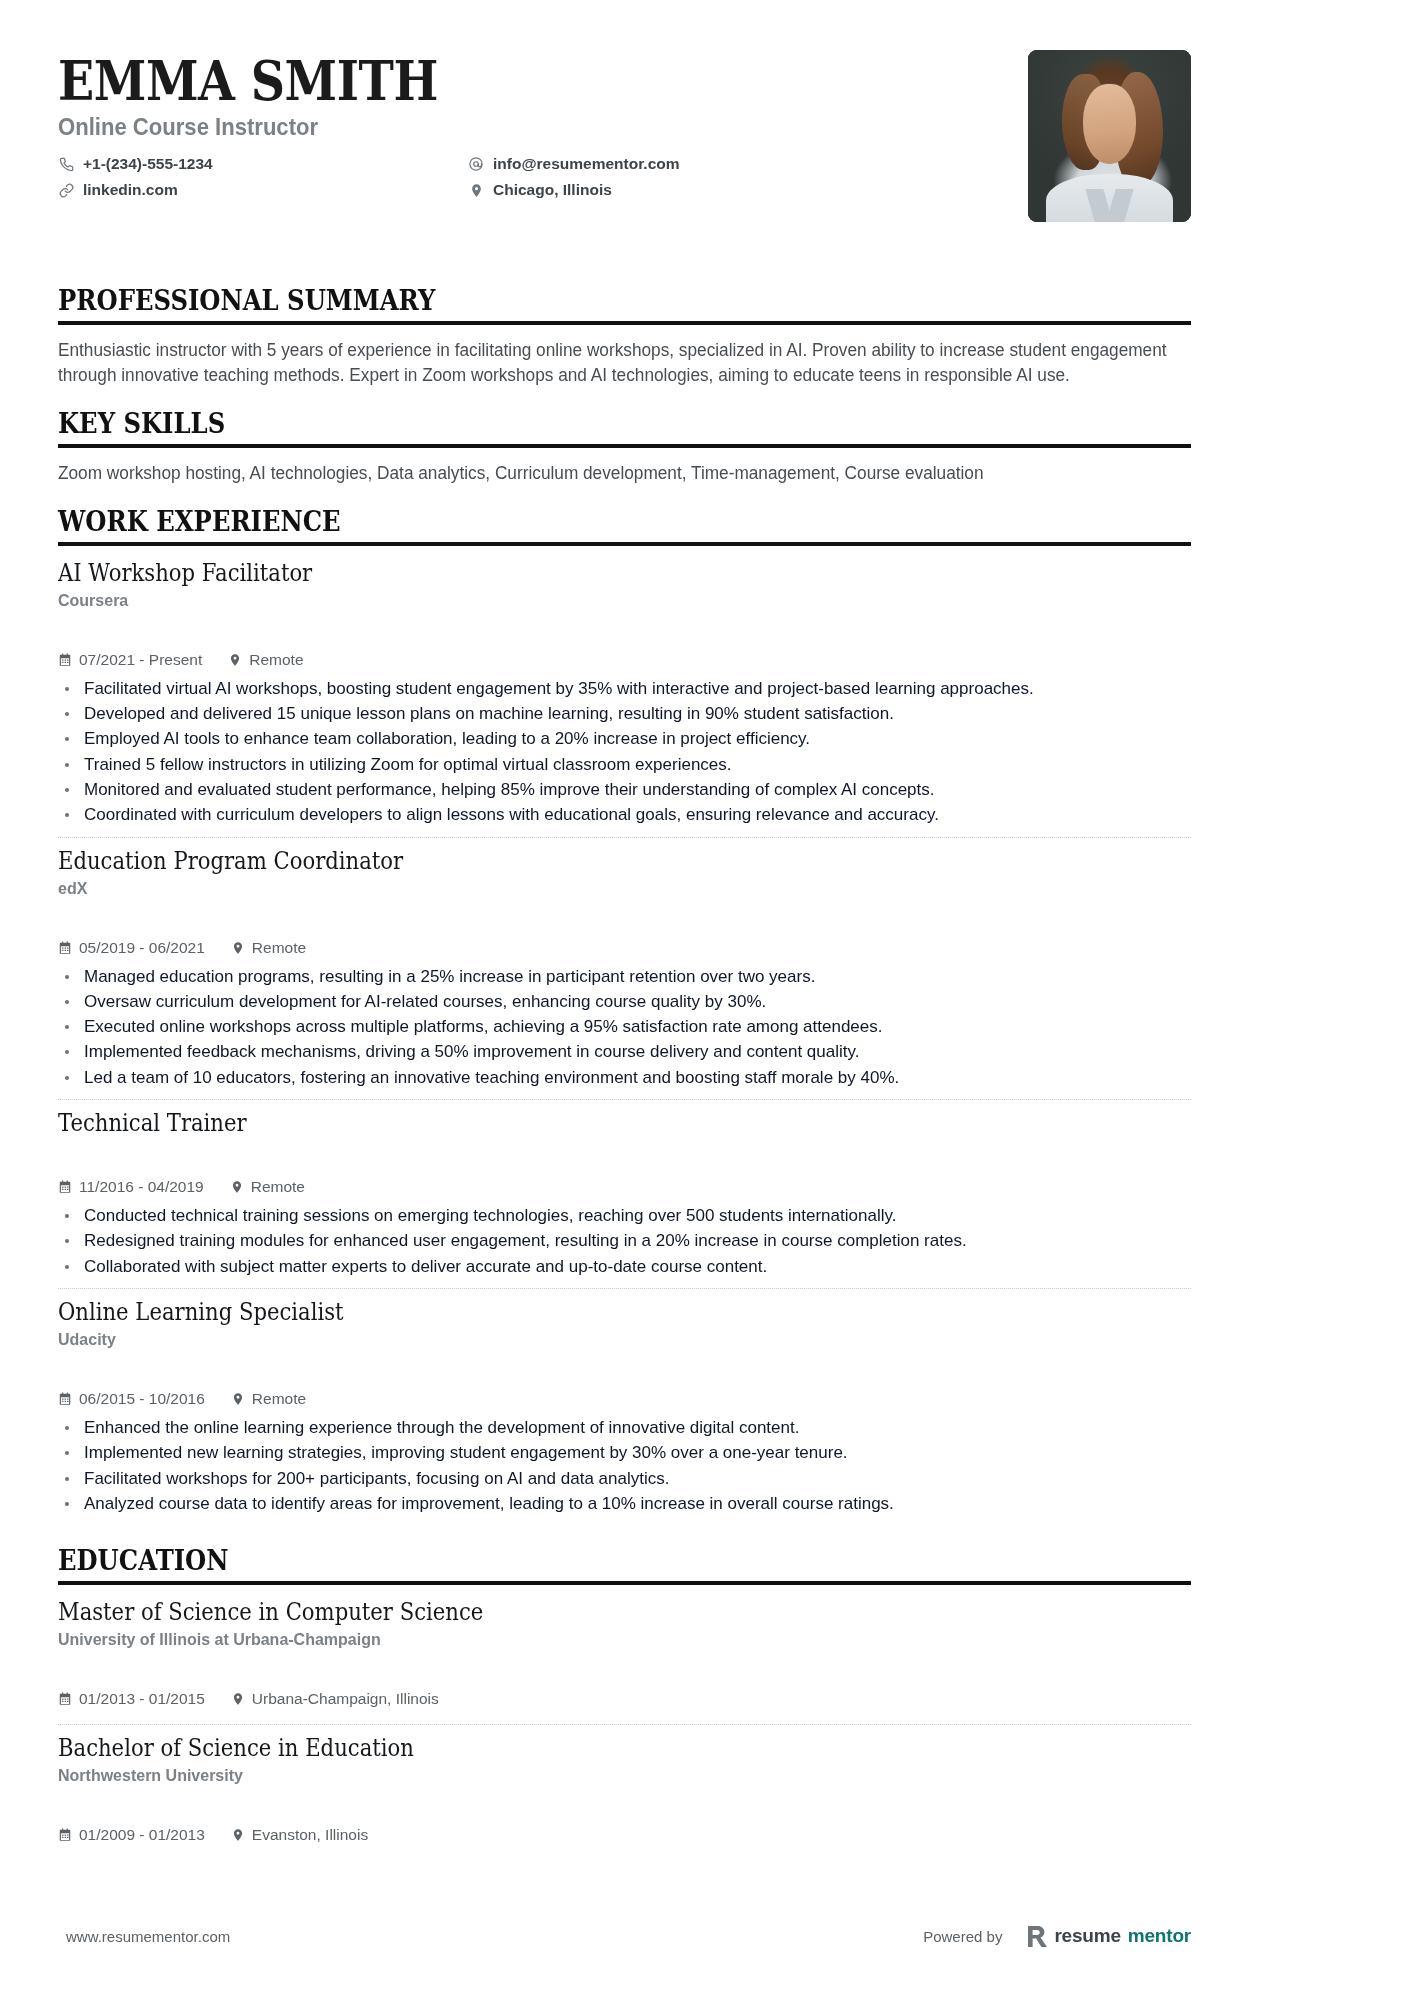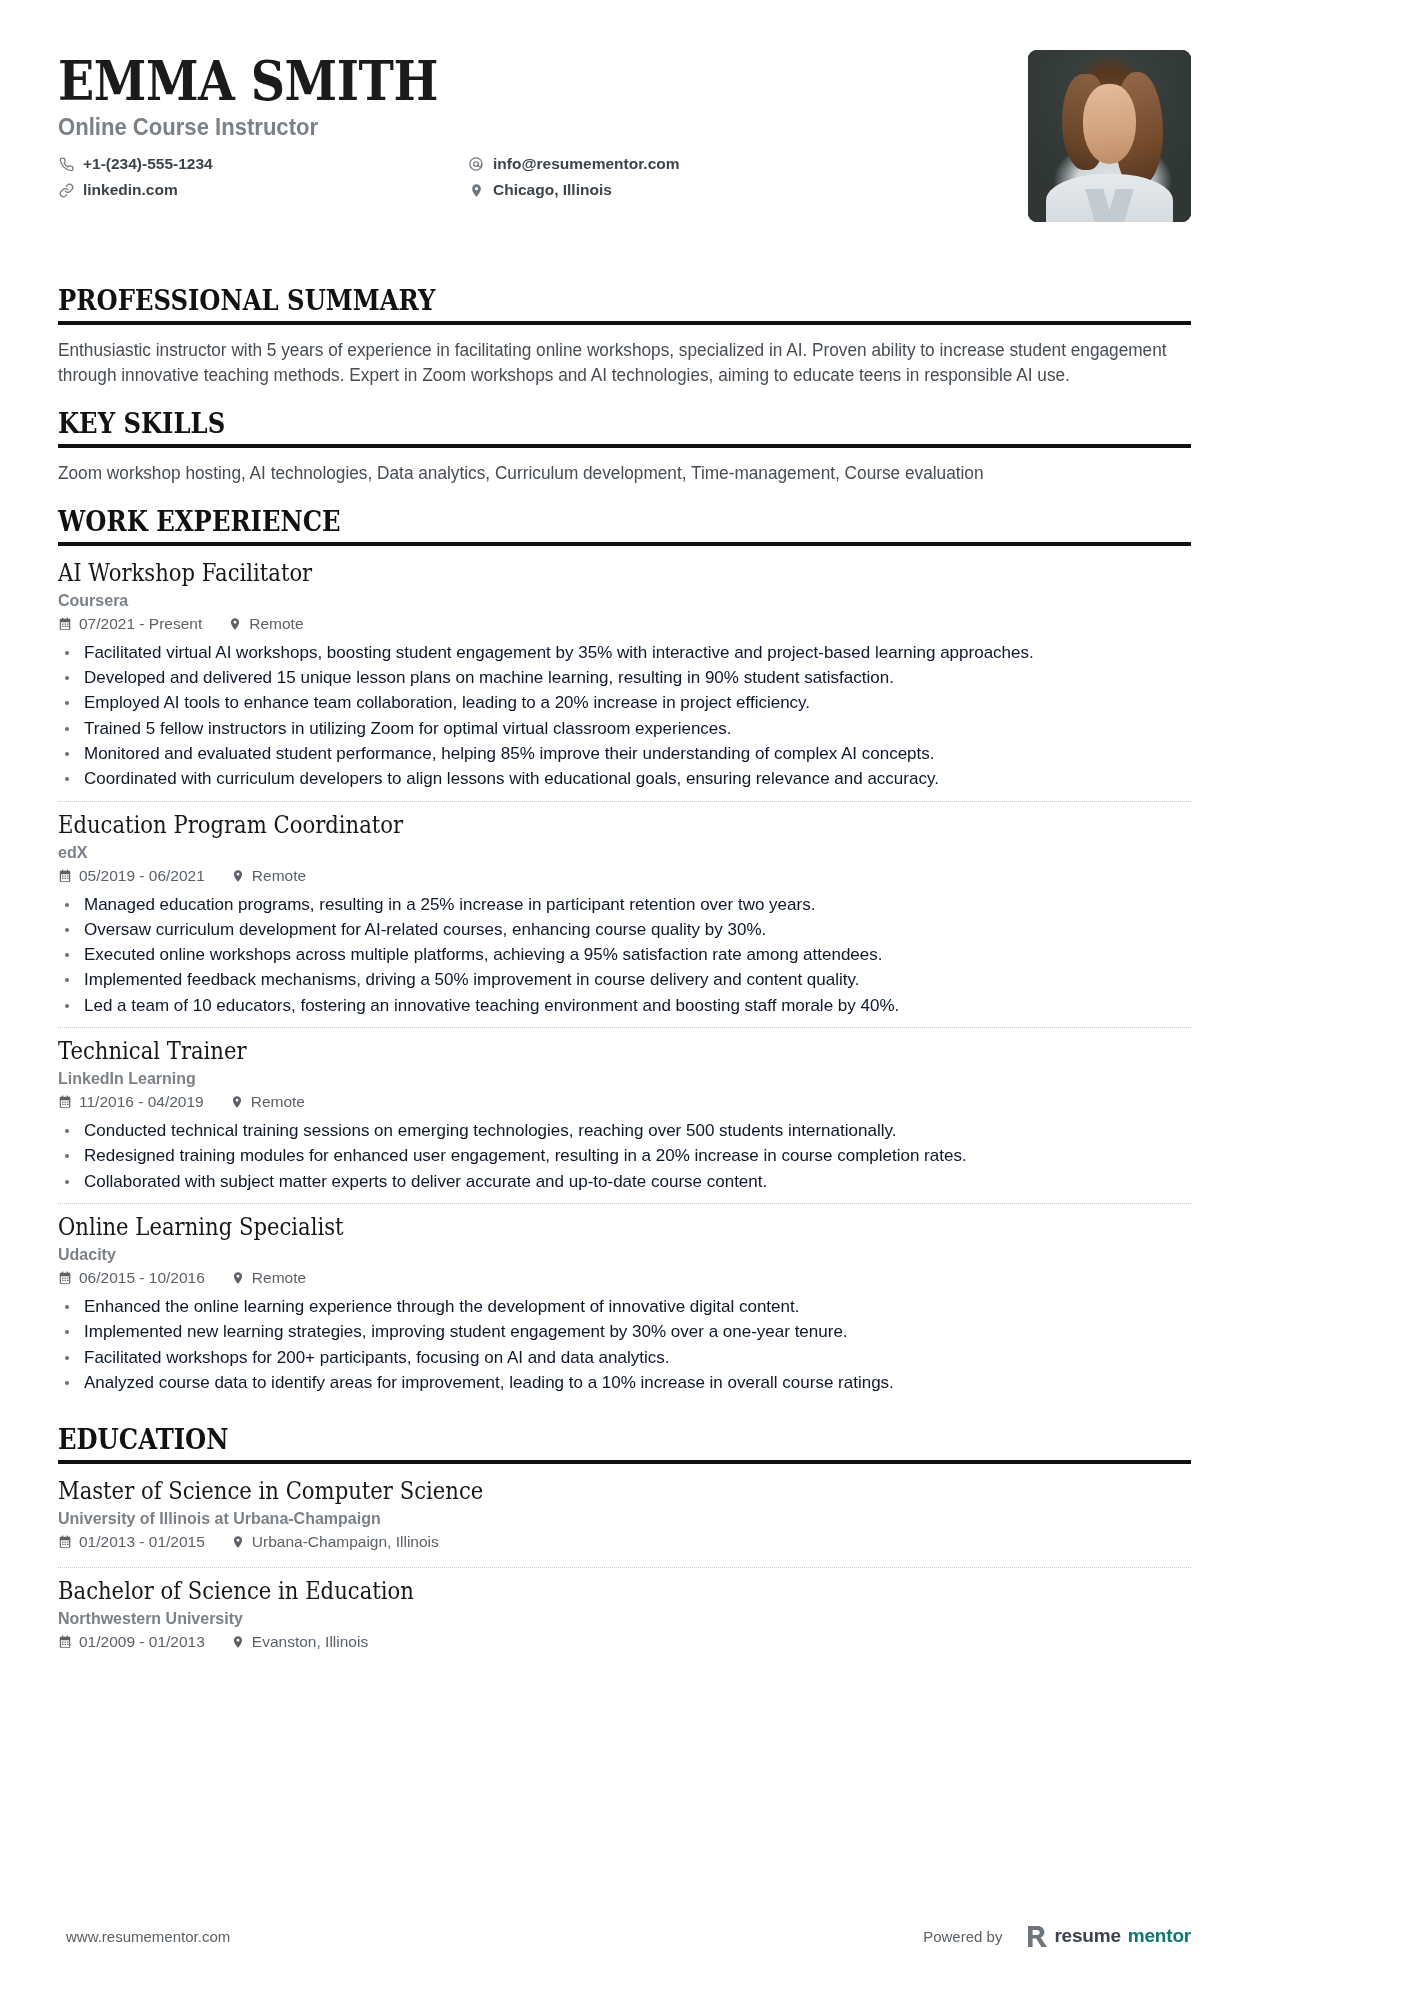--- a/index.html
+++ b/index.html
@@ -197,20 +197,21 @@
     gap: 26px;
     font-size: 15.5px;
     color: #5b6166;
     margin-bottom: 7px;
   }
   .meta-item {
     display: flex;
     align-items: center;
     gap: 7px;
     white-space: nowrap;
+    margin-top: 36px;
   }
   .meta-item .ico {
     width: 14px; height: 14px;
     flex: 0 0 14px;
     display: inline-flex;
     align-items: center;
     justify-content: center;
     color: #5b6166;
   }
 
@@ -400,21 +401,20 @@
           <ul class="bullets">
             <li>Managed education programs, resulting in a 25% increase in participant retention over two years.</li>
             <li>Oversaw curriculum development for AI-related courses, enhancing course quality by 30%.</li>
             <li>Executed online workshops across multiple platforms, achieving a 95% satisfaction rate among attendees.</li>
             <li>Implemented feedback mechanisms, driving a 50% improvement in course delivery and content quality.</li>
             <li>Led a team of 10 educators, fostering an innovative teaching environment and boosting staff morale by 40%.</li>
           </ul>
         </div>
         <div class="entry">
           <div class="entry-title">Technical Trainer</div>
-          <div class="entry-org">LinkedIn Learning</div>
           <div class="entry-meta">
             <span class="meta-item">
               <span class="ico">
                 <svg width="14" height="14" viewBox="0 0 24 24" fill="currentColor">
                   <path d="M7 1h2v2h6V1h2v2h2.5A1.5 1.5 0 0 1 21 4.5v16A1.5 1.5 0 0 1 19.5 22h-15A1.5 1.5 0 0 1 3 20.5v-16A1.5 1.5 0 0 1 4.5 3H7V1zM5 9v11.5h14V9H5zm2 2h2.4v2.2H7V11zm4.3 0h2.4v2.2h-2.4V11zm4.3 0H18v2.2h-2.4V11zM7 15h2.4v2.2H7V15zm4.3 0h2.4v2.2h-2.4V15zm4.3 0H18v2.2h-2.4V15z"></path>
                 </svg>
               </span>
               <span>11/2016 - 04/2019</span>
             </span>
             <span class="meta-item">

